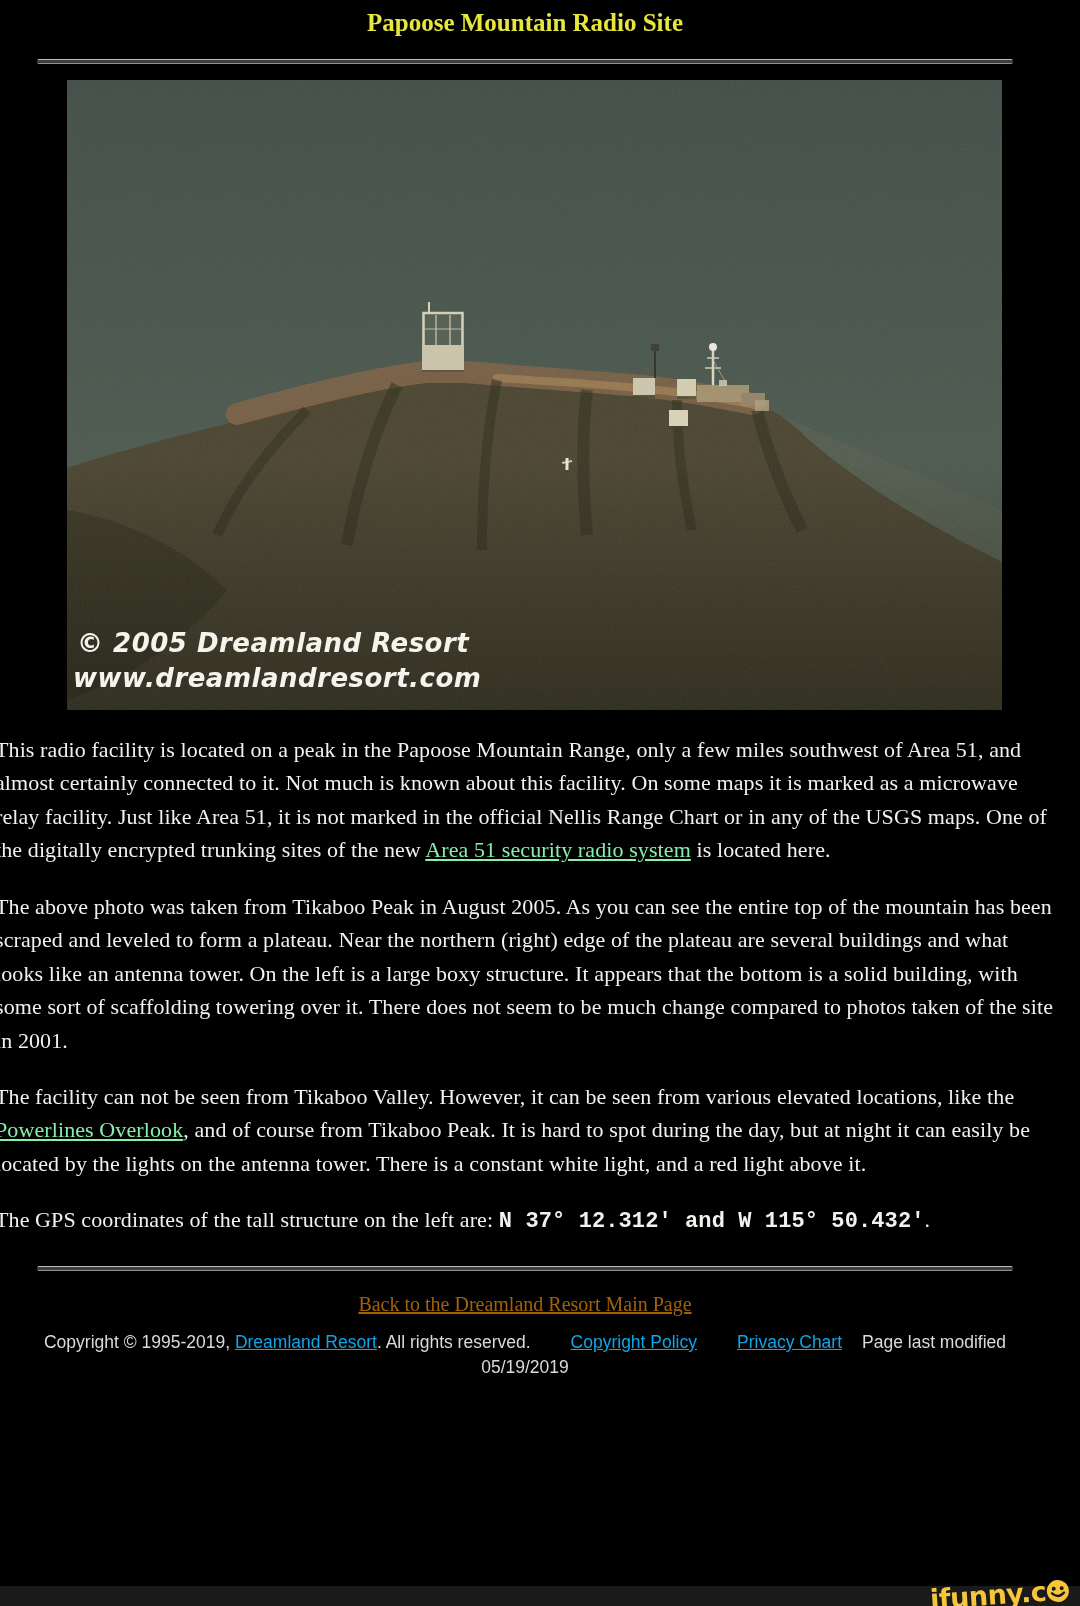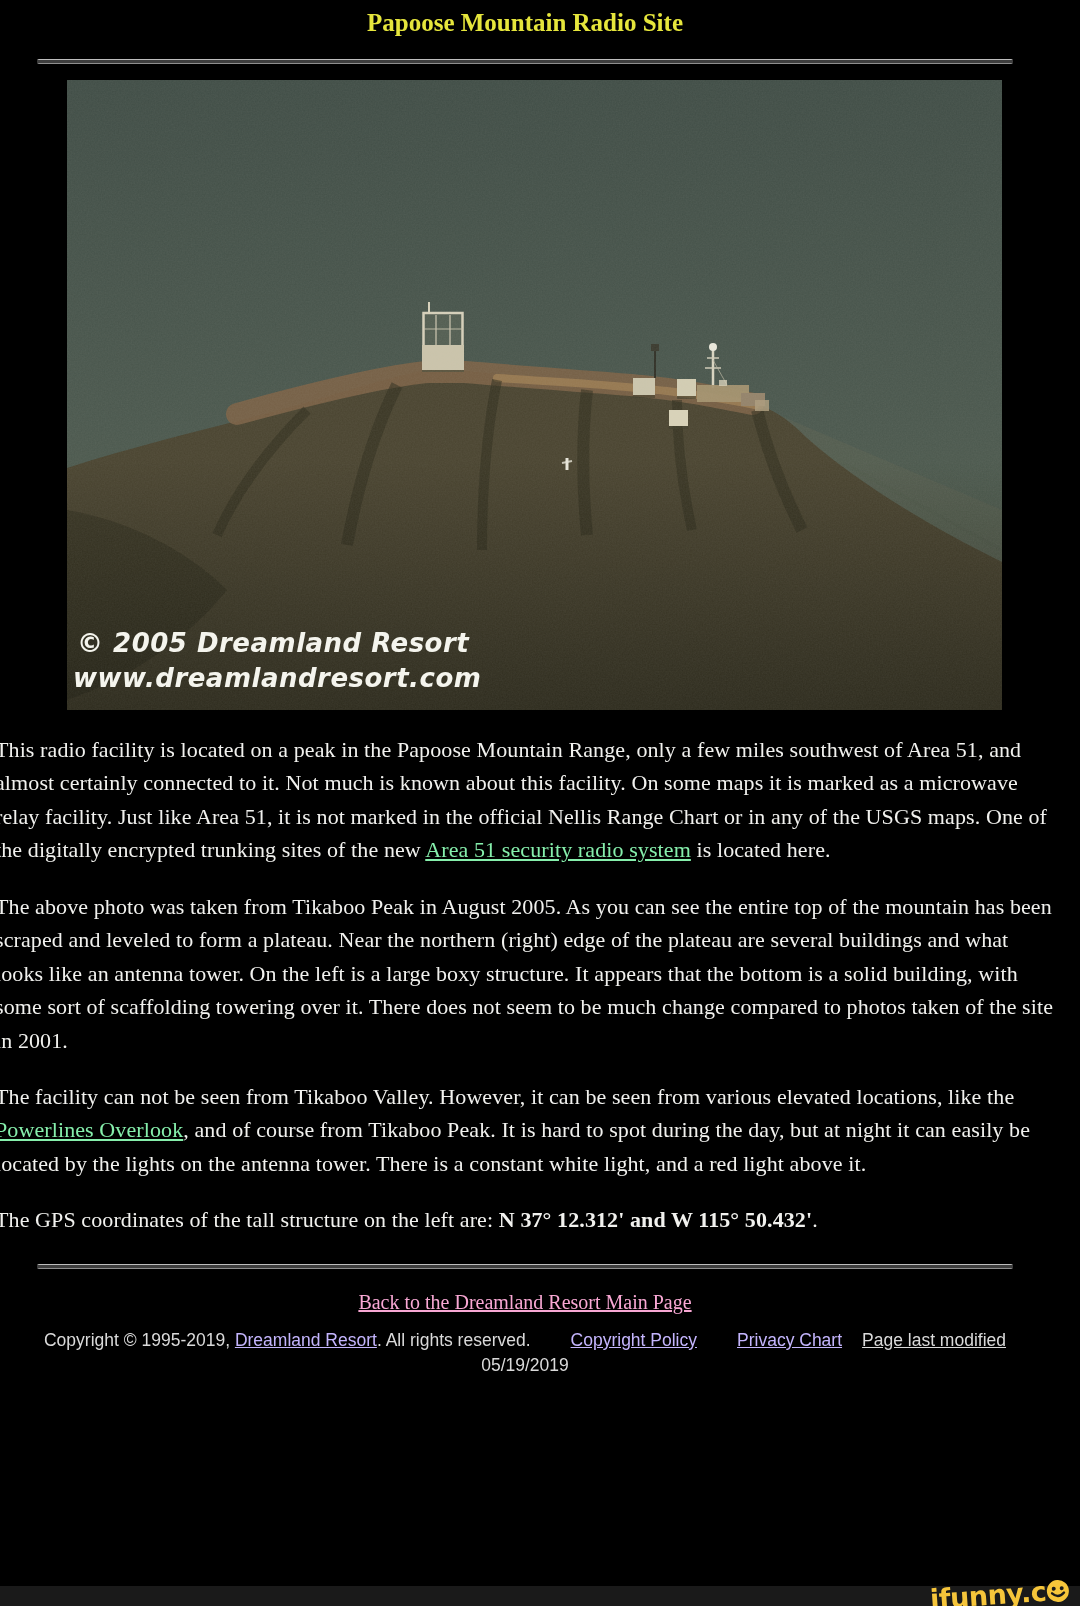--- a/index.html
+++ b/index.html
@@ -26,44 +26,44 @@
   .photo-wrap { margin: 16px 0 0 72px; width: 935px; height: 630px; }
   .photo-wrap svg { display: block; }
 
   .content p {
     margin: 23px 0;
     font: 22px/1.52 "Liberation Serif", serif;
     color: #f1f1ee;
     letter-spacing: 0.1px;
   }
   a.ylink { color: #86efac; text-decoration: underline; cursor: pointer; }
-  .gps { font-weight: bold; }
+  .gps { font-weight: bold; font-family: Liberation Mono, monospace; }
 
   .rule2 { margin-top: 27px; }
 
   .backline {
     margin: 22px 0 0 0;
     text-align: center;
   }
   .backline a {
     font: 20px "Liberation Serif", serif;
-    color: #f9a8d4;
+    color: #a16207;
     text-decoration: underline;
     cursor: pointer;
   }
 
   .footer {
     margin-top: 14px;
     text-align: center;
     font: 17.5px/1.45 "Liberation Sans", sans-serif;
     color: #dadada;
   }
-  .footer a { color: #c4b5fd; cursor: pointer; }
+  .footer a { color: #0ea5e9; cursor: pointer; }
   .footer .ml { margin-left: 40px; }
-  .footer .ml-sm { margin-left: 20px; text-decoration: underline; }
+  .footer .ml-sm { margin-left: 20px; }
 
   .bottom-bar {
     position: absolute;
     left: 0; right: 0; bottom: 0;
     height: 20px;
     background: #1a1a1a;
   }
   .ifunny {
     position: absolute;
     right: 10px; bottom: -4px;

